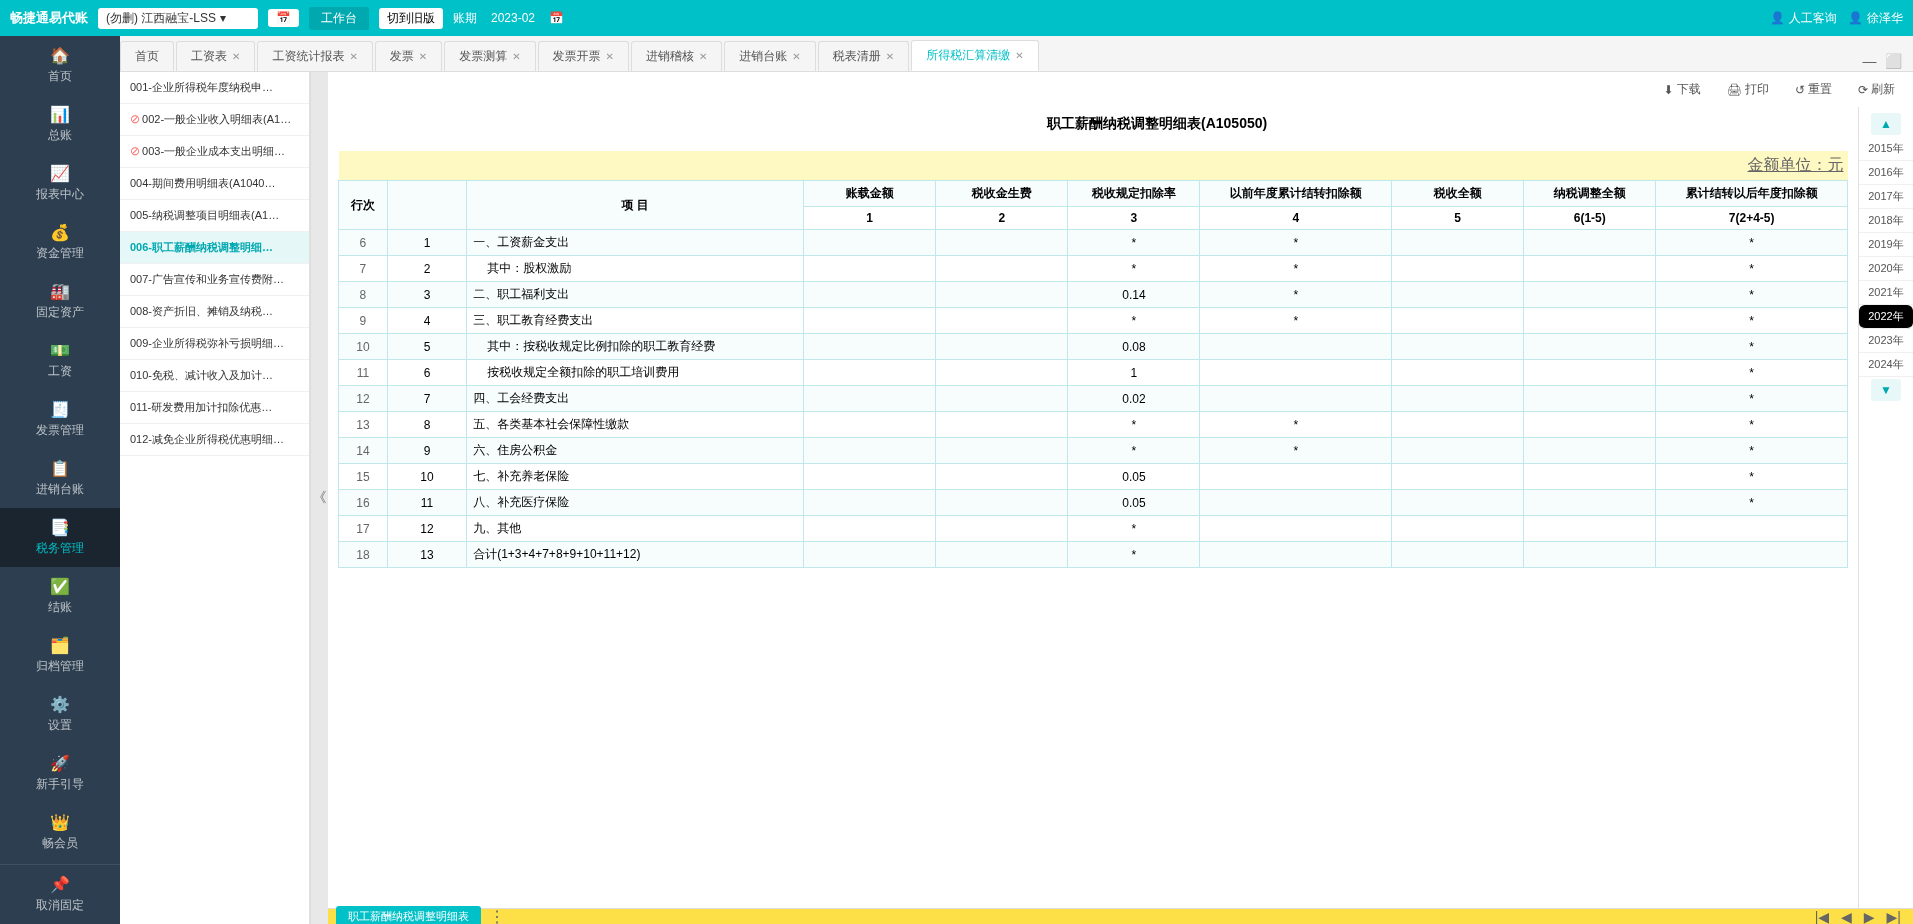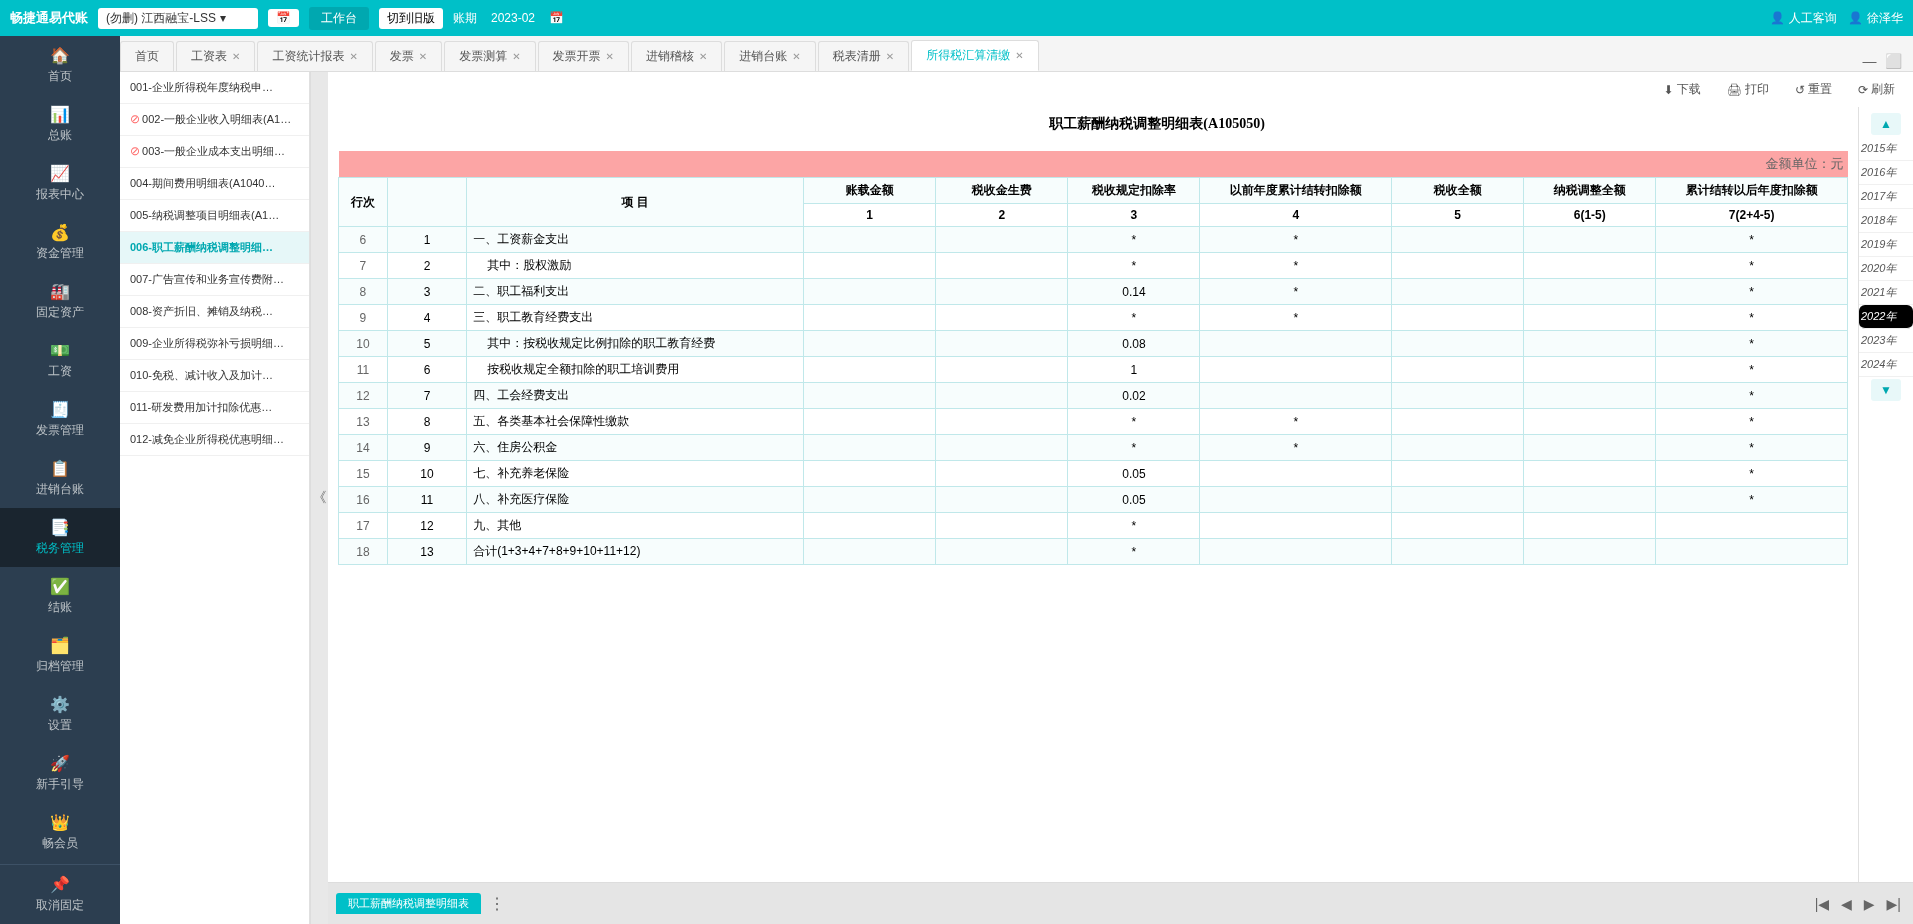--- a/index.html
+++ b/index.html
@@ -52,33 +52,33 @@
     
     .notice-bar { background: #fff9e6; border: 1px solid #ffe0a0; margin: 8px 10px 0; padding: 6px 10px; font-size: 11px; color: #cc7700; border-radius: 3px; line-height: 1.5; flex-shrink: 0; }
 
     
     .toolbar { display: flex; align-items: center; padding: 6px 10px; gap: 10px; flex-shrink: 0; justify-content: flex-end; }
     .toolbar-btn { display: flex; align-items: center; gap: 3px; color: #555; cursor: pointer; font-size: 12px; padding: 3px 8px; }
 
     
     .year-panel { width: 55px; background: white; border-left: 1px solid #e0e0e0; display: flex; flex-direction: column; align-items: center; padding: 4px 0; flex-shrink: 0; }
     .year-nav { width: 30px; height: 22px; background: #e8f8f9; border-radius: 3px; display: flex; align-items: center; justify-content: center; cursor: pointer; color: #00a8b0; font-size: 12px; margin: 2px; }
-    .year-item { font-size: 11px; color: #555; cursor: pointer; padding: 4px 2px; text-align: left; width: 100%; border-bottom: 1px solid #f0f0f0; font-style: italic; }
+    .year-item { font-size: 11px; color: #555; cursor: pointer; padding: 4px 2px; text-align: center; width: 100%; border-bottom: 1px solid #f0f0f0; }
     .year-item.active { background: #000000; color: white; border-radius: 6px; }
 
     
     .table-wrapper { flex: 1; overflow: auto; padding: 0 10px 10px; }
     table { border-collapse: collapse; width: 100%; min-width: 900px; font-size: 11px; }
     table th, table td { border: 1px solid #c0e8ea; padding: 4px 6px; text-align: center; white-space: nowrap; }
     table tbody tr:nth-child(even) { background: #f7fdfd; }
     .row-num { color: #666; }
     .col-b { text-align: left !important; }
 
     
-    .bottom-bar { height: 42px; background: #e5e5e5; border-top: 1px solid #ddd; display: flex; align-items: center; padding: 0 8px; flex-shrink: 0; }
+    .bottom-bar { height: 16px; background: #fde047; border-top: 1px solid #ddd; display: flex; align-items: center; padding: 0 8px; flex-shrink: 0; }
     .bottom-tab { padding: 3px 12px; background: #00c0c8; color: white; border-radius: 3px 3px 0 0; font-size: 11px; cursor: pointer; }
     .bottom-nav { display: flex; align-items: center; gap: 4px; margin-left: auto; }
     .bottom-nav-btn { font-size: 14px; color: #666; cursor: pointer; padding: 2px 4px; }
 
     
     ::-webkit-scrollbar { width: 6px; height: 6px; }
     ::-webkit-scrollbar-track { background: #f1f1f1; }
     ::-webkit-scrollbar-thumb { background: #c0c0c0; border-radius: 3px; }
 
     .collapse-btn { width: 18px; background: #e8e8e8; display: flex; align-items: center; justify-content: center; cursor: pointer; color: #666; font-size: 14px; flex-shrink: 0; border-left: 1px solid #ddd; }
@@ -277,29 +277,29 @@
                 <col style="width:130px">
                 <col style="width:100px">
                 <col style="width:100px">
                 <col style="width:130px">
               </colgroup>
               <tbody>
 
                 <tr>
                   <td style="border:none; background:white;"></td>
                   <td style="border:none; background:white;"></td>
-                  <td colspan="8" style="text-align:center; font-weight:bold; font-size:14px; border:none; background:white; padding:8px;font-family:Liberation Serif, serif;">职工薪酬纳税调整明细表(A105050)</td>
+                  <td colspan="8" style="text-align:center; font-weight:bold; font-size:14px; border:none; background:white; padding:8px;">职工薪酬纳税调整明细表(A105050)</td>
                 </tr>
 
                 <tr>
                   <td colspan="10" style="border:none; background:white; height:10px;"></td>
                 </tr>
 
                 <tr>
-                  <td colspan="10" style="text-align:right; border:none; background:#fca5a5; color:#666; font-size:13px; padding-right:4px;">金额单位：元</td>
+                  <td colspan="10" style="text-align:right; border:none; background:#fef9c3; color:#666; font-size:16px; padding-right:4px;text-decoration:underline;">金额单位：元</td>
                 </tr>
 
                 <tr>
                   <th rowspan="2">行次</th>
                   <th rowspan="2"></th>
                   <th rowspan="2" style="min-width:180px;">项  目</th>
                   <th>账载金额</th>
                   <th>税收金生费</th>
                   <th>税收规定扣除率</th>
                   <th>以前年度累计结转扣除额</th>

